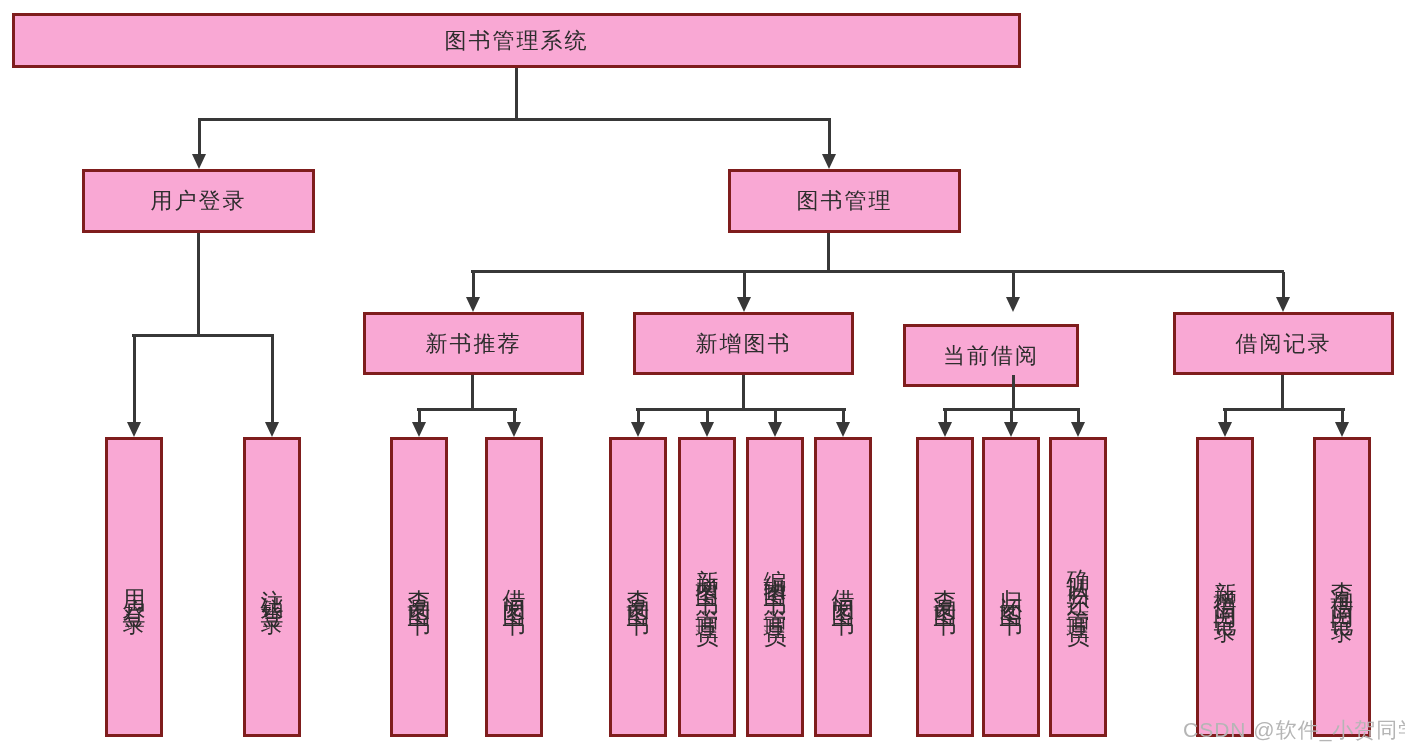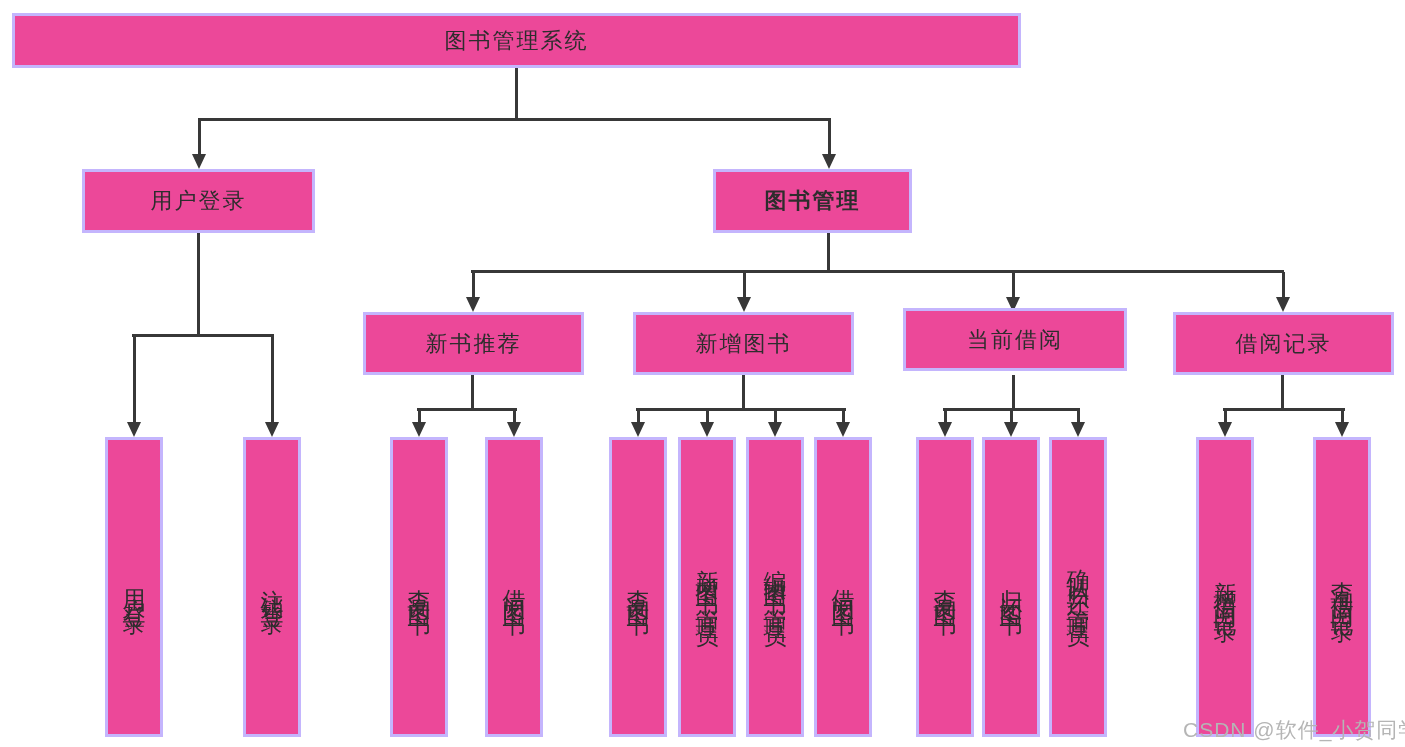--- a/index.html
+++ b/index.html
@@ -7,22 +7,22 @@
     position: relative;
     width: 1405px;
     height: 747px;
     background: #ffffff;
     font-family: "Liberation Sans", "DejaVu Sans", sans-serif;
     overflow: hidden;
   }
   .node {
     position: absolute;
     box-sizing: border-box;
-    border: 3px solid #c4b5fd;
-    background: #ec4899;
+    border: 3px solid #7f1d1d;
+    background: #f9a8d4;
     display: flex;
     align-items: center;
     justify-content: center;
     color: #2d2d2d;
   }
   .node.h { font-size: 22px; letter-spacing: 2px; white-space: nowrap; }
   .node.v span {
     writing-mode: vertical-rl;
     text-orientation: mixed;
     font-size: 23px;
@@ -69,37 +69,37 @@
 <div class="stage">
 
   <div class="node h" style="left:12px; top:13px; width:1009px; height:55px;">图书管理系统</div>
 
   <div class="vline" style="left:515px; top:68px; height:53px;"></div>
   <div class="hline" style="left:198px; top:118px; width:633px;"></div>
   <div class="arrow" style="left:192px; top:120px; height:49px;"></div>
   <div class="arrow" style="left:822px; top:120px; height:49px;"></div>
 
   <div class="node h" style="left:82px; top:169px; width:233px; height:64px;">用户登录</div>
-  <div class="node h" style="left:713px; top:169px; width:199px; height:64px;font-weight:bold;">图书管理</div>
+  <div class="node h" style="left:728px; top:169px; width:233px; height:64px;">图书管理</div>
 
   <div class="vline" style="left:197px; top:233px; height:104px;"></div>
   <div class="hline" style="left:132px; top:334px; width:142px;"></div>
   <div class="arrow" style="left:127px; top:336px; height:101px;"></div>
   <div class="arrow" style="left:265px; top:336px; height:101px;"></div>
 
   <div class="vline" style="left:827px; top:233px; height:40px;"></div>
   <div class="hline" style="left:471px; top:270px; width:813px;"></div>
   <div class="arrow" style="left:466px; top:272px; height:40px;"></div>
   <div class="arrow" style="left:737px; top:272px; height:40px;"></div>
   <div class="arrow" style="left:1006px; top:272px; height:40px;"></div>
   <div class="arrow" style="left:1276px; top:272px; height:40px;"></div>
 
   <div class="node h" style="left:363px; top:312px; width:221px; height:63px;">新书推荐</div>
   <div class="node h" style="left:633px; top:312px; width:221px; height:63px;">新增图书</div>
-  <div class="node h" style="left:903px; top:308px; width:224px; height:63px;">当前借阅</div>
+  <div class="node h" style="left:903px; top:324px; width:176px; height:63px;">当前借阅</div>
   <div class="node h" style="left:1173px; top:312px; width:221px; height:63px;">借阅记录</div>
 
   <div class="vline" style="left:471px; top:375px; height:36px;"></div>
   <div class="hline" style="left:417px; top:408px; width:100px;"></div>
   <div class="arrow" style="left:412px; top:410px; height:27px;"></div>
   <div class="arrow" style="left:507px; top:410px; height:27px;"></div>
 
   <div class="vline" style="left:742px; top:375px; height:36px;"></div>
   <div class="hline" style="left:636px; top:408px; width:210px;"></div>
   <div class="arrow" style="left:631px; top:410px; height:27px;"></div>

